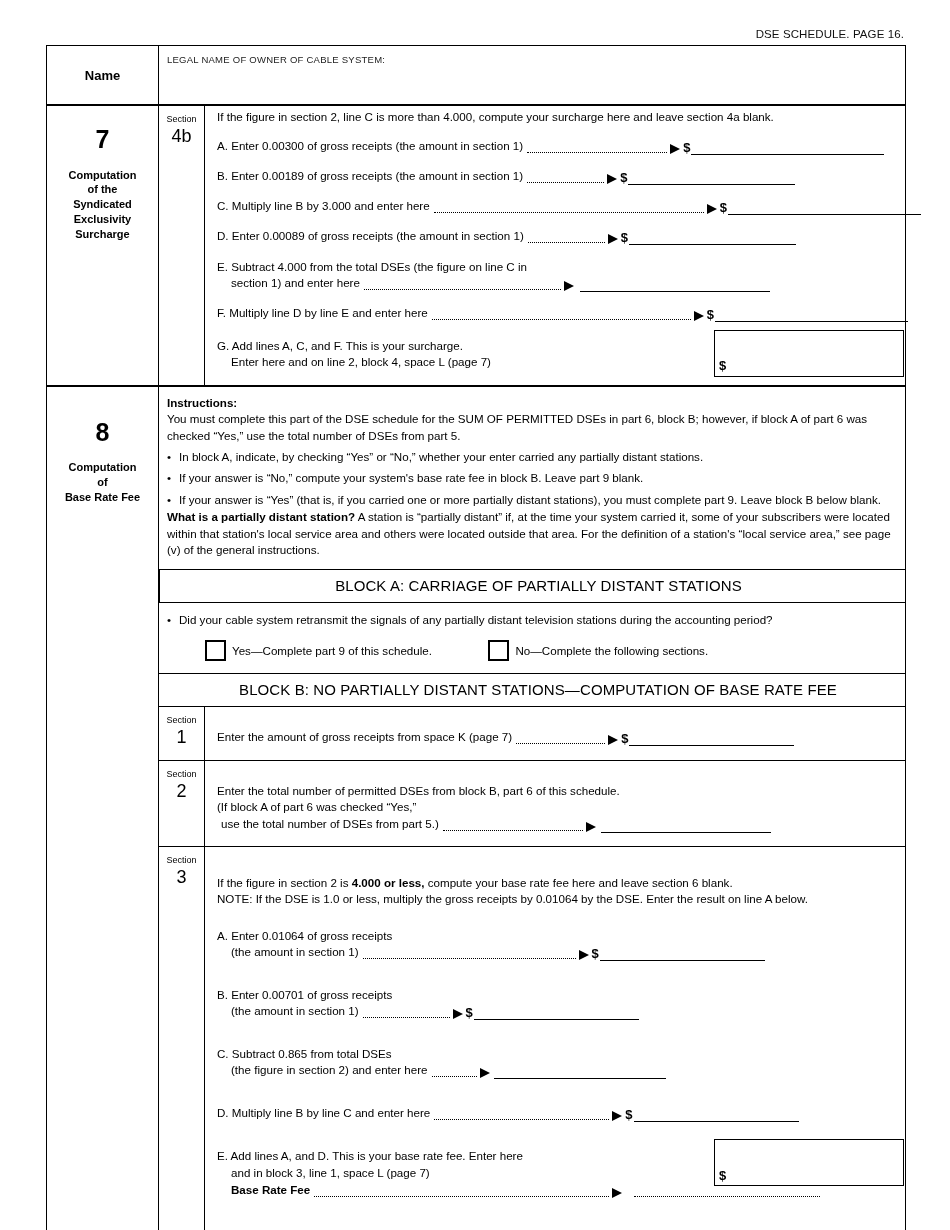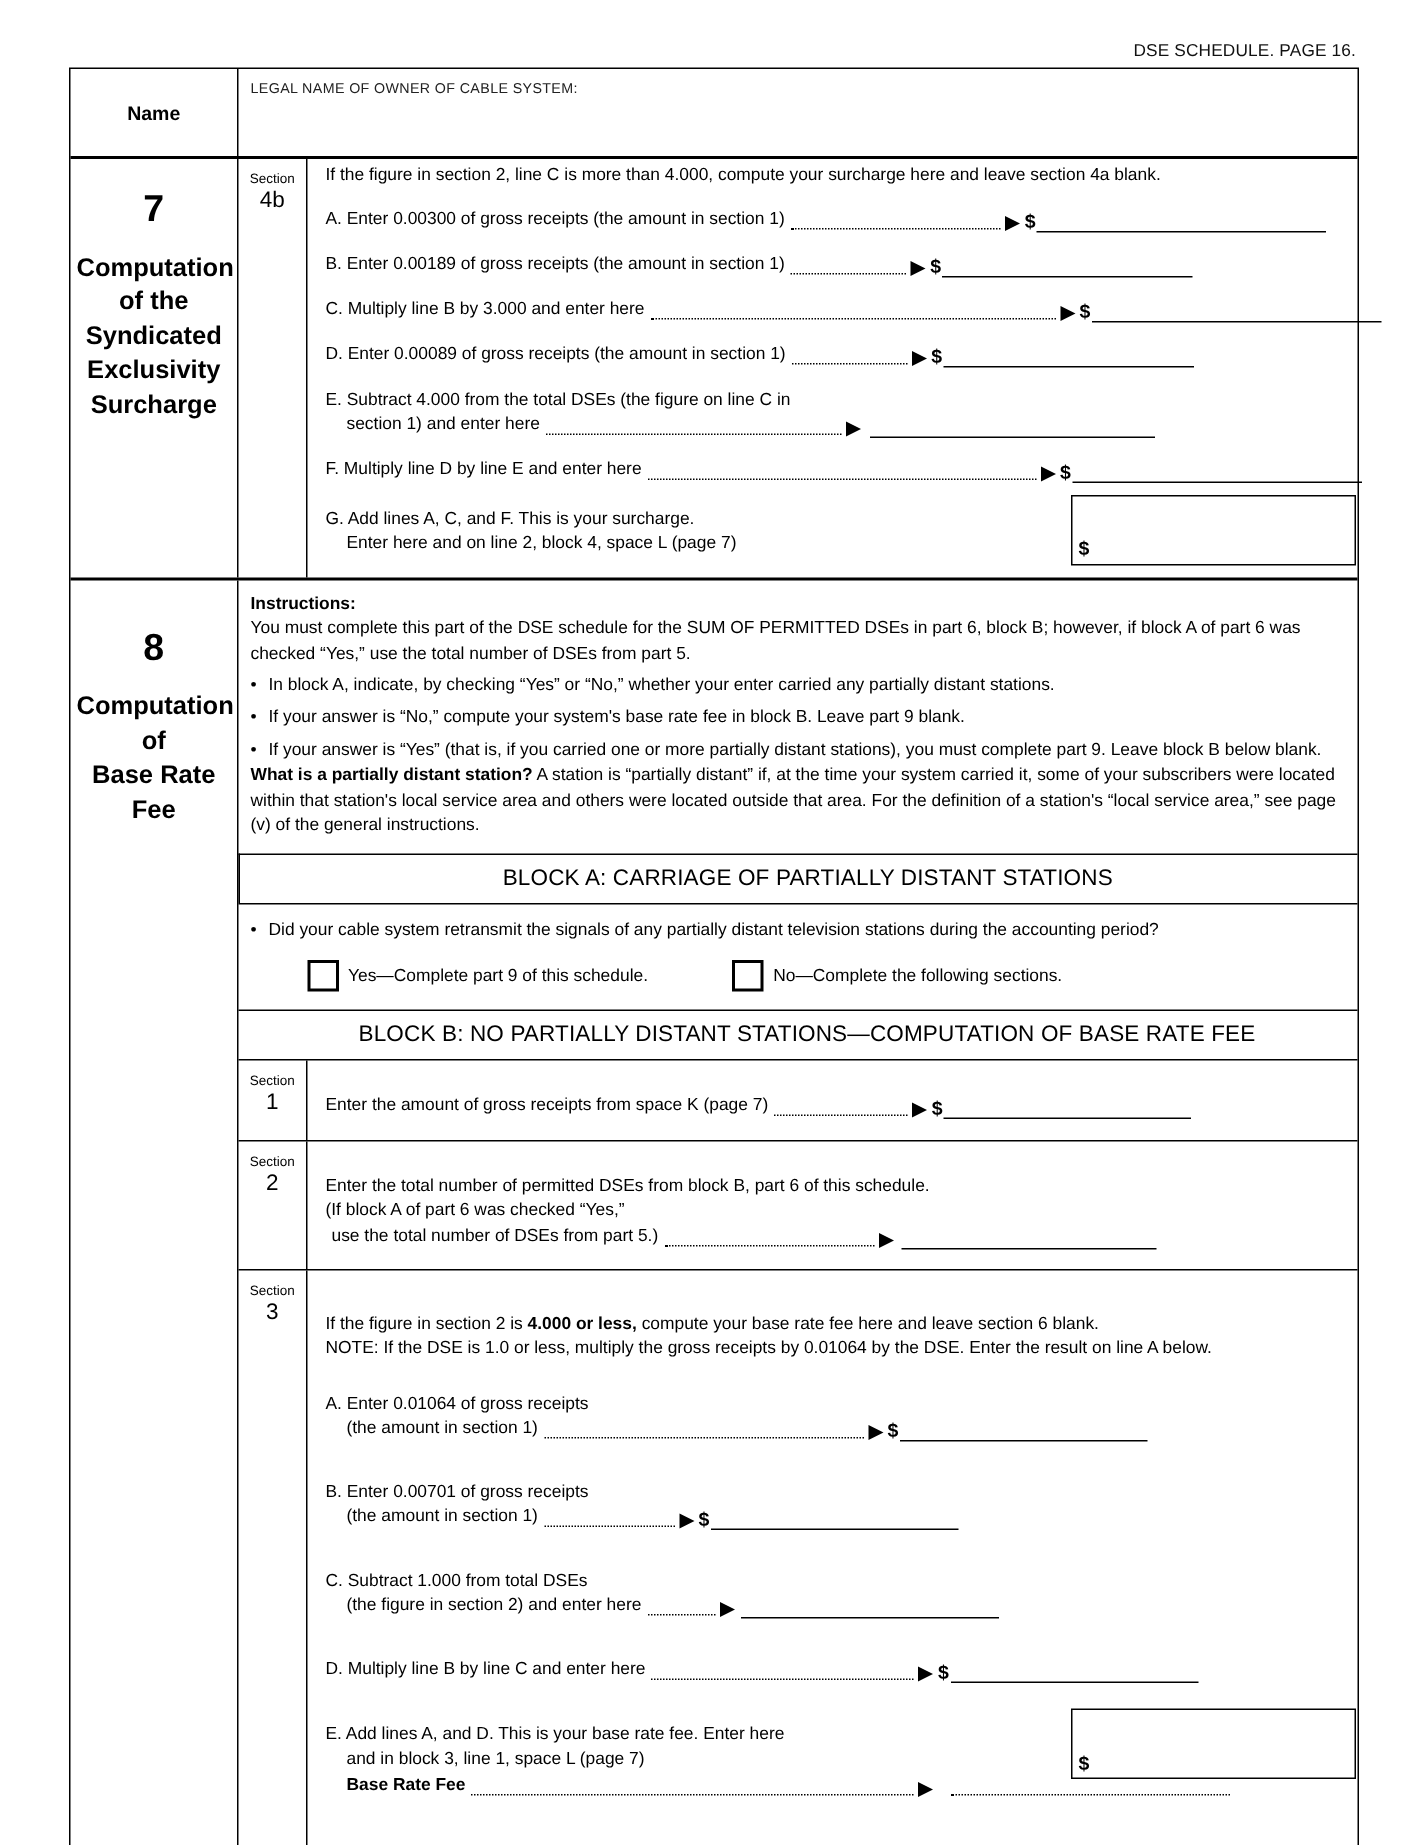--- a/index.html
+++ b/index.html
@@ -53,21 +53,21 @@
     text-align: center;
     padding: 10px 4px 10px 4px;
   }
   .part-num {
     font-size: 25px;
     font-weight: bold;
     line-height: 1.1;
     margin-top: 10px;
   }
   .part-title {
-    font-size: 17px;
+    font-size: 11px;
     font-weight: bold;
     line-height: 1.35;
     margin-top: 14px;
   }
 
   
   .name-col {
     width: 112px;
     flex: 0 0 112px;
     border-right: 1.2px solid #000;
@@ -91,21 +91,21 @@
   .sec-col {
     width: 46px;
     flex: 0 0 46px;
     border-right: 1.2px solid #000;
     box-sizing: border-box;
     text-align: center;
     padding-top: 8px;
     line-height: 1.25;
   }
   .sec-col .sec-word { font-size: 9px; }
-  .sec-col .sec-num  { font-size: 15px; }
+  .sec-col .sec-num  { font-size: 18px; }
 
   .body-col {
     flex: 1 1 auto;
     box-sizing: border-box;
     padding: 1px 8px 10px 8px;
     position: relative;
   }
 
   
   .t      { font-size: 11.6px; line-height: 1.42; }
@@ -406,21 +406,21 @@
             <div class="lead-row" style="margin-left:14px;">
               <span class="lead-txt">(the amount in section 1)</span>
               <span class="leader" style="width:87px;"></span>
               <span class="arrow"></span>
               <span class="dollar">$</span>
               <span class="fill" style="width:165px;"></span>
             </div>
           </div>
 
           <div class="item" style="margin-top:26px;">
-            <div class="t">C. Subtract 1.000 from total DSEs</div>
+            <div class="t">C. Subtract 0.865 from total DSEs</div>
             <div class="lead-row" style="margin-left:14px;">
               <span class="lead-txt">(the figure in section 2) and enter here</span>
               <span class="leader" style="width:45px;"></span>
               <span class="arrow"></span>
               <span class="fill" style="width:172px;margin-left:4px;"></span>
             </div>
           </div>
 
           <div class="item" style="margin-top:26px;">
             <div class="lead-row">

